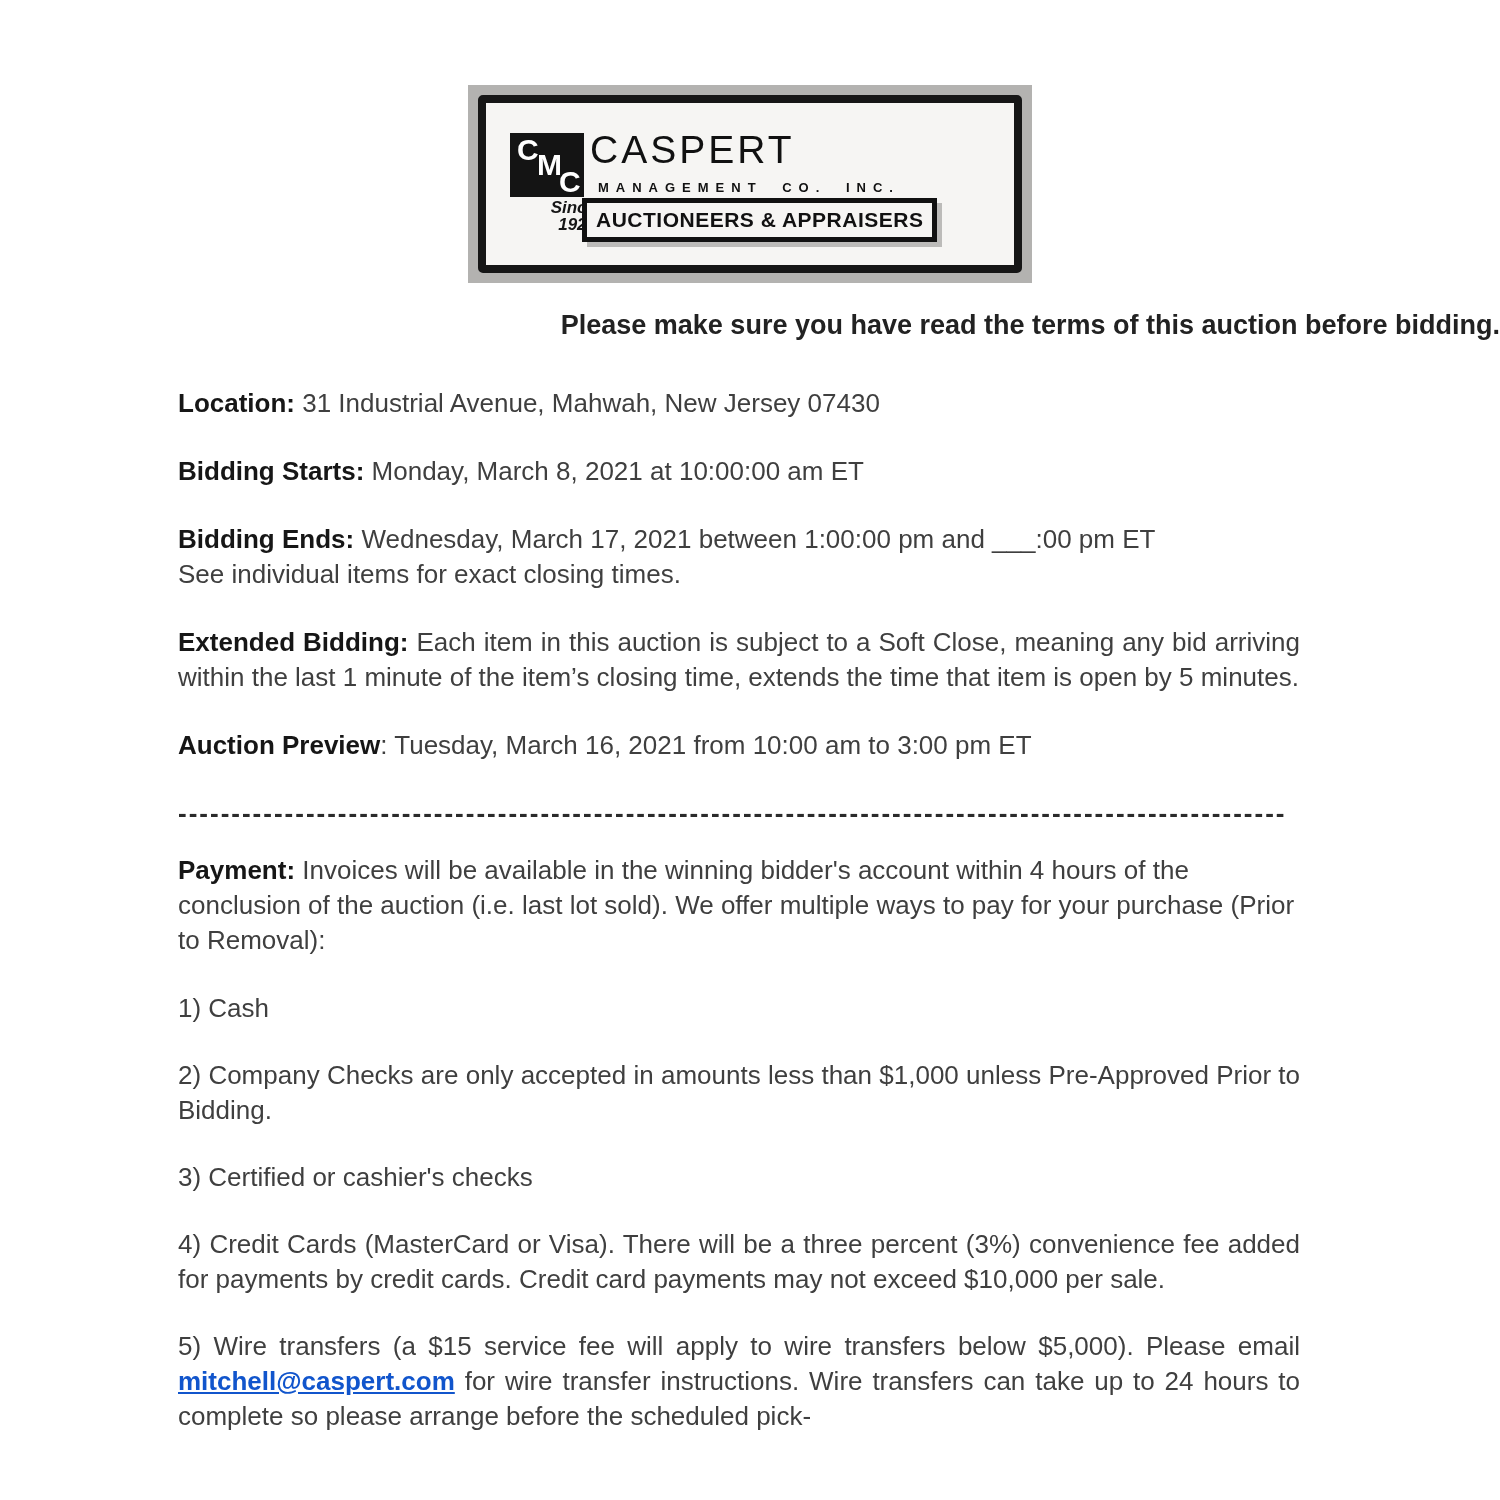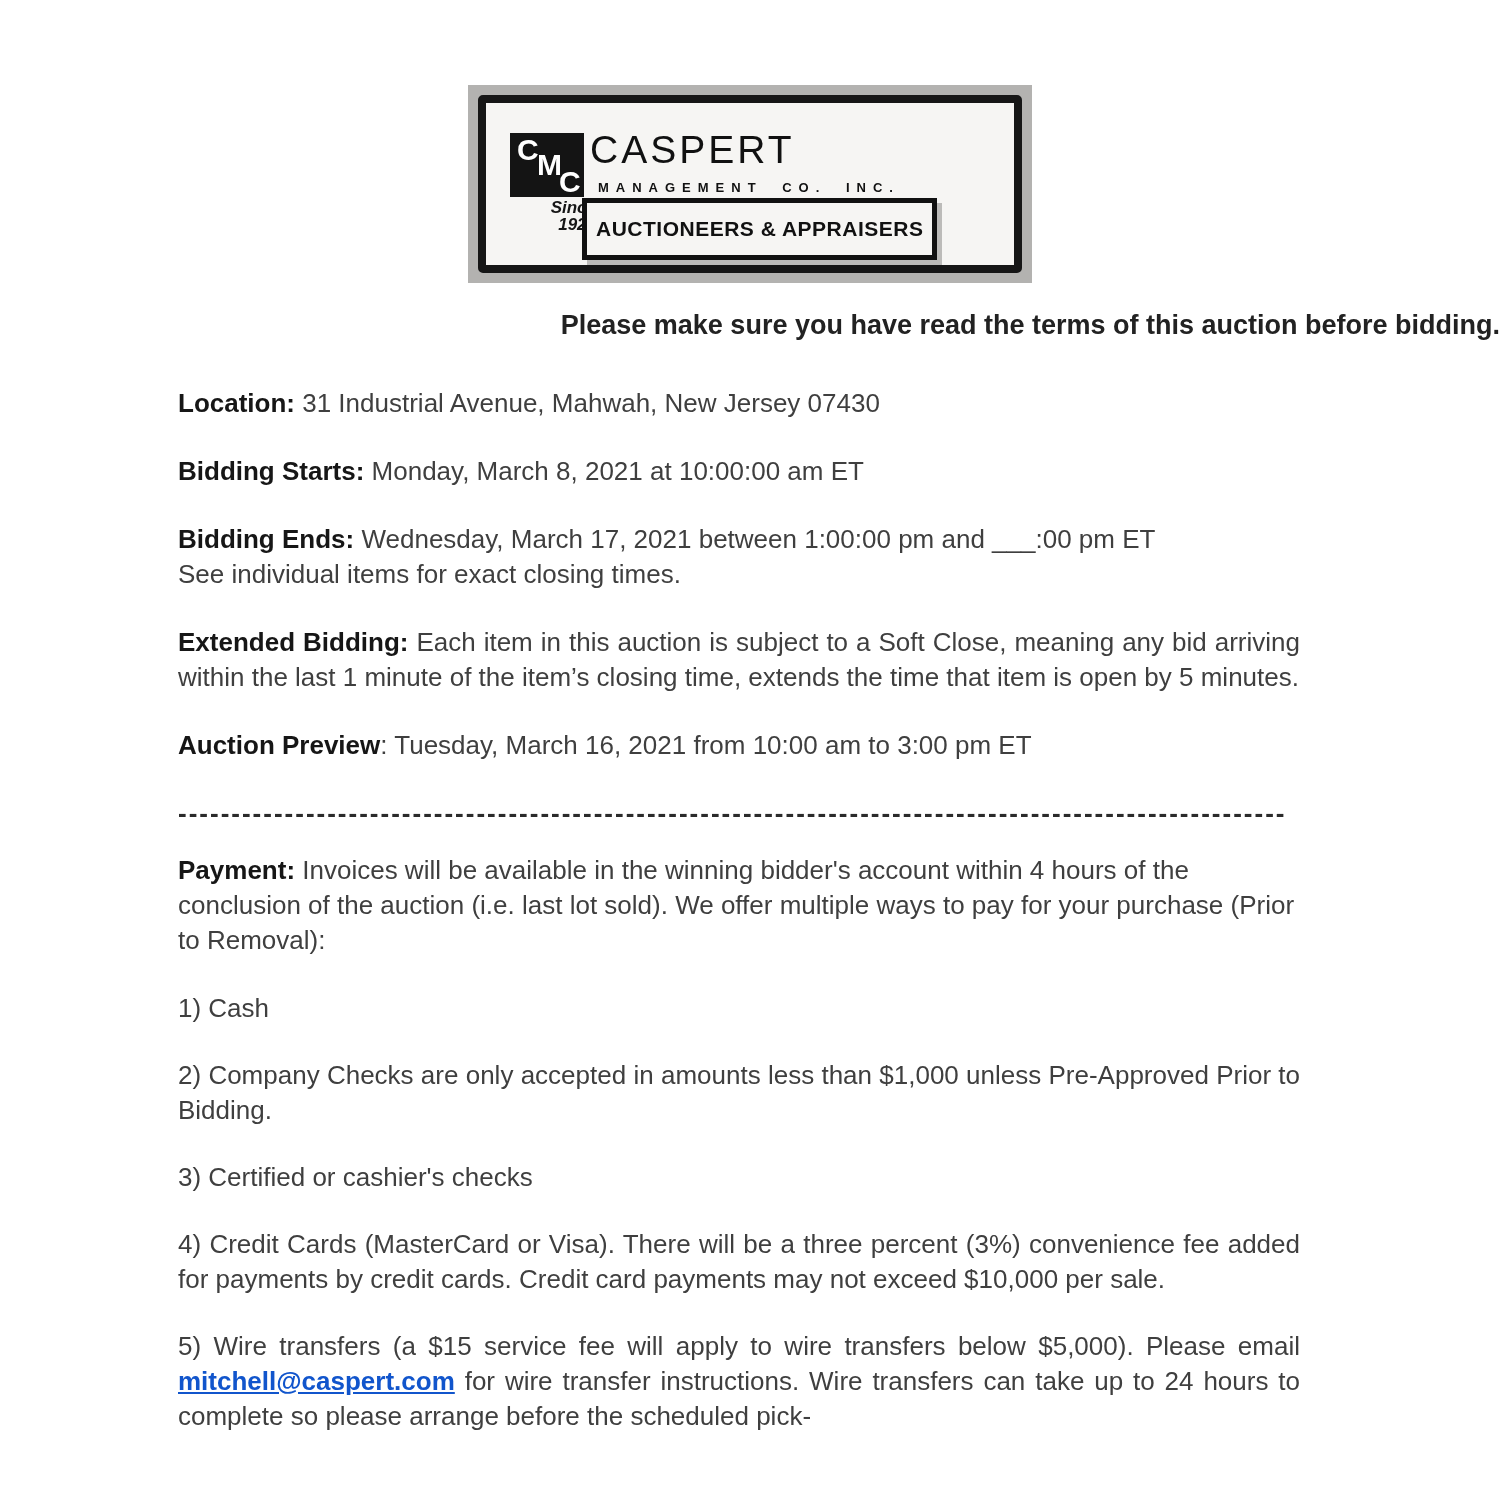--- a/index.html
+++ b/index.html
@@ -44,21 +44,21 @@
   }
   .company-subtitle {
     position: absolute; left: 112px; top: 77px;
     font-size: 13px; font-weight: bold; letter-spacing: 7px; word-spacing: 9px;
     color: #111111; white-space: nowrap;
   }
   .auction-banner {
     position: absolute; left: 96px; top: 95px;
     border: 5px solid #111111;
     background: #f6f5f3;
-    padding: 14px 9px;
+    padding: 5px 9px;
     font-size: 21px; font-weight: 800; letter-spacing: 0.5px;
     color: #111111; white-space: nowrap;
     box-shadow: 5px 5px 0 rgba(140,139,137,0.55);
   }
 
   
   .notice {
     margin-top: 25px;
     text-align: right;
     font-weight: bold;

